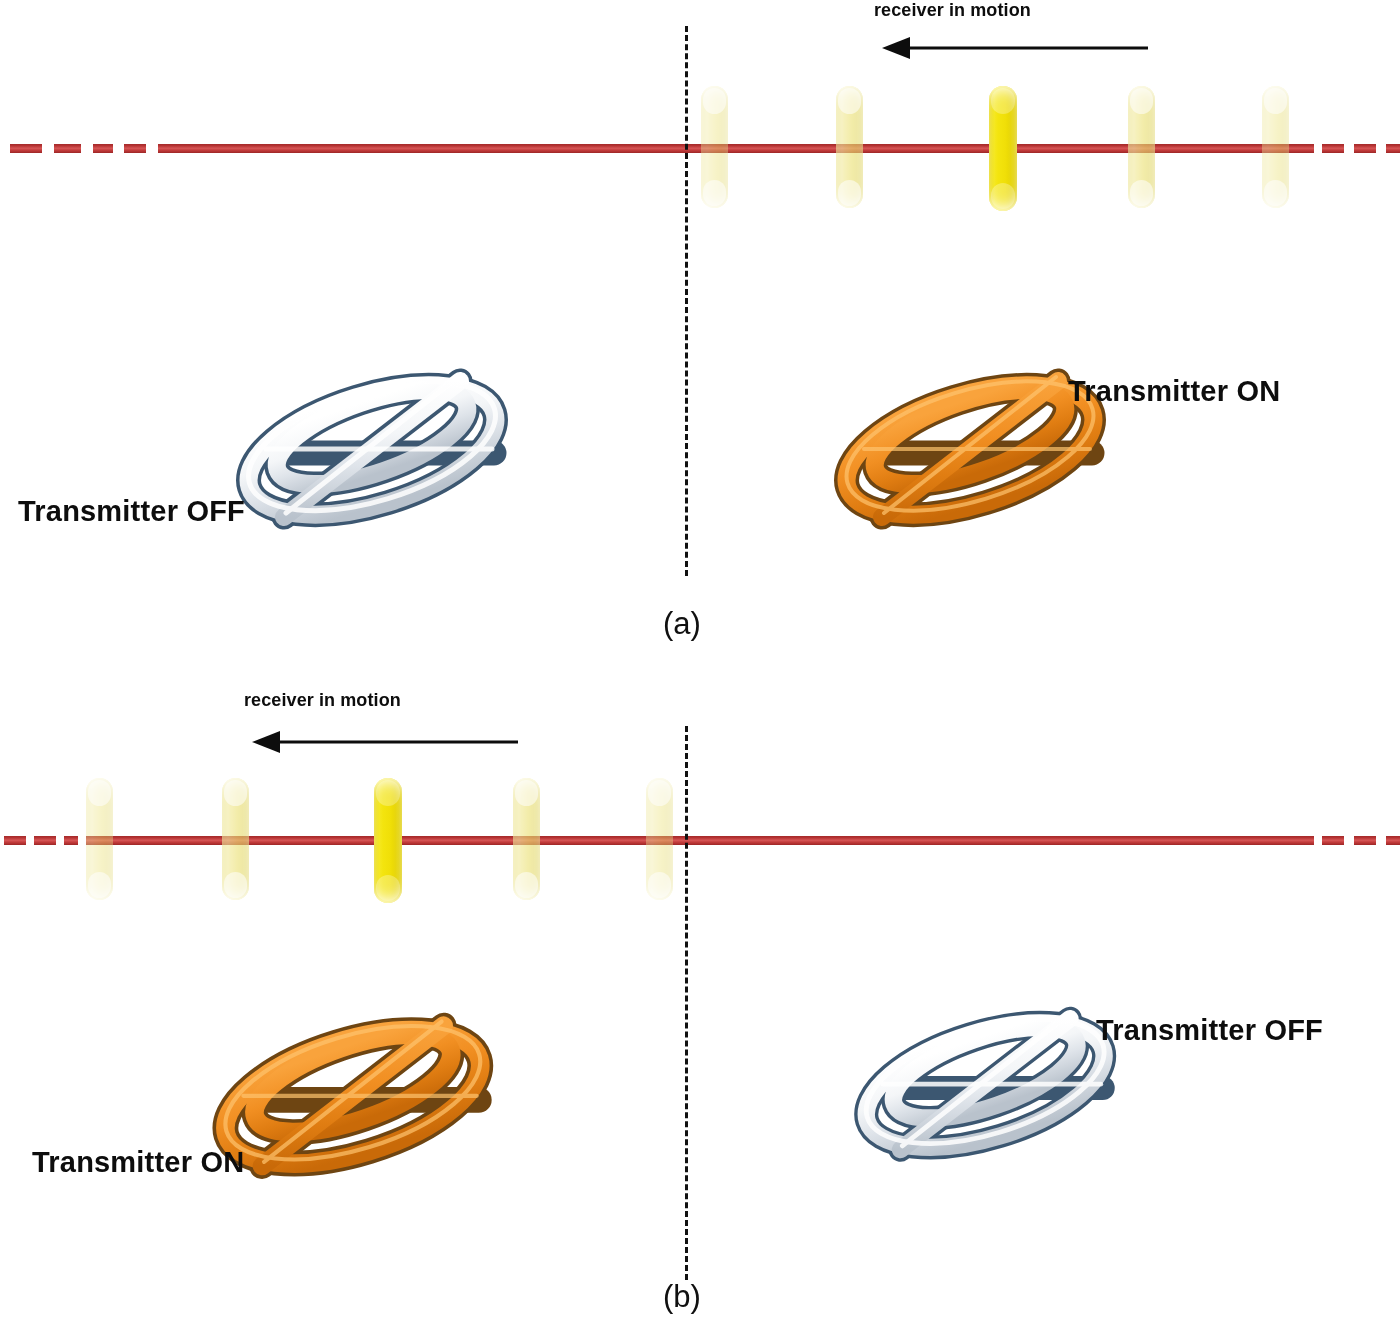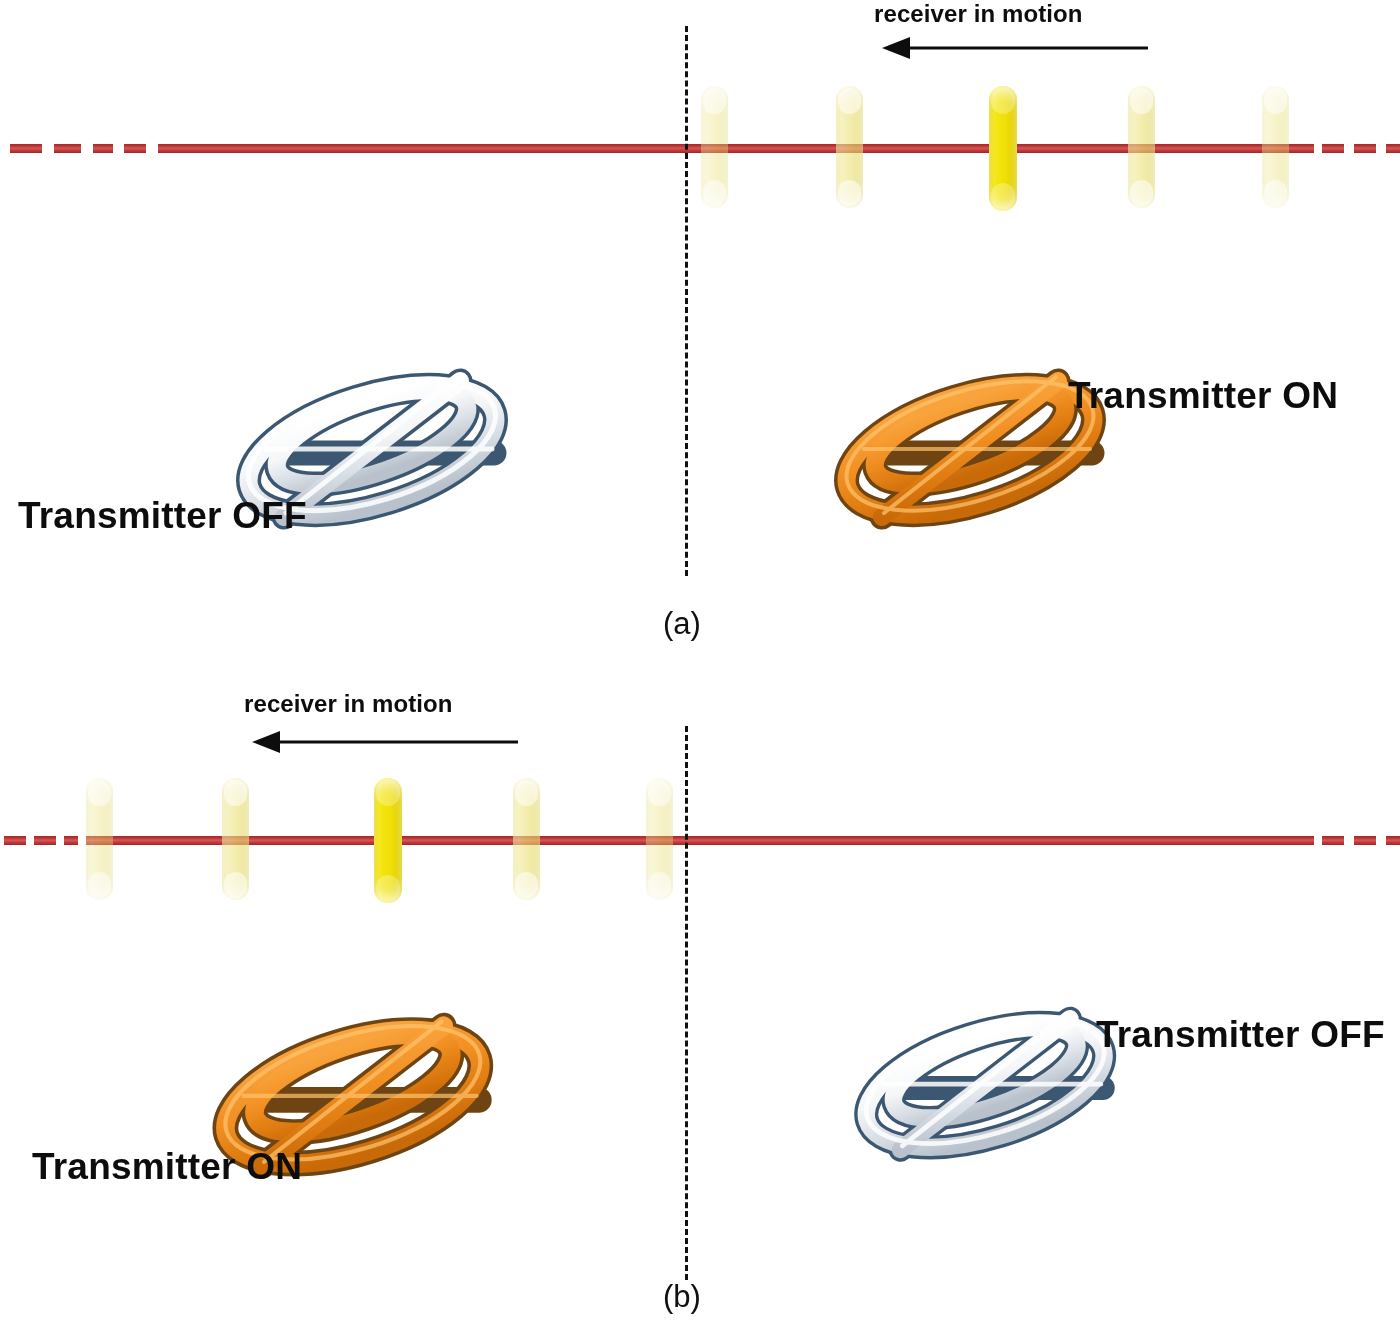--- a/index.html
+++ b/index.html
@@ -43,28 +43,28 @@
     content:"";position:absolute;left:8%;right:8%;bottom:2px;height:26px;
     border-radius:999px;background:rgba(255,255,255,.55);
   }
   .wavebar.hot{
     background:linear-gradient(to right,#e6d400 0%,#f5e711 20%,#f0df08 58%,#ddcb00 100%);
   }
   .wavebar.hot::before,.wavebar.hot::after{background:rgba(255,255,255,.28);}
 
   
   .motion-label{
-    position:absolute;font-size:24px;font-weight:700;color:#0d0d0d;
+    position:absolute;font-size:18px;font-weight:700;color:#0d0d0d;
     white-space:nowrap;letter-spacing:.1px;
   }
   .arrow-wrap{position:absolute;}
 
   
   .tx-label{
-    position:absolute;font-size:37px;font-weight:700;color:#0d0d0d;
+    position:absolute;font-size:29px;font-weight:700;color:#0d0d0d;
     white-space:nowrap;letter-spacing:.2px;
   }
 
   
   .caption{
     position:absolute;font-size:31px;color:#101010;font-weight:400;
     white-space:nowrap;
   }
 
   

